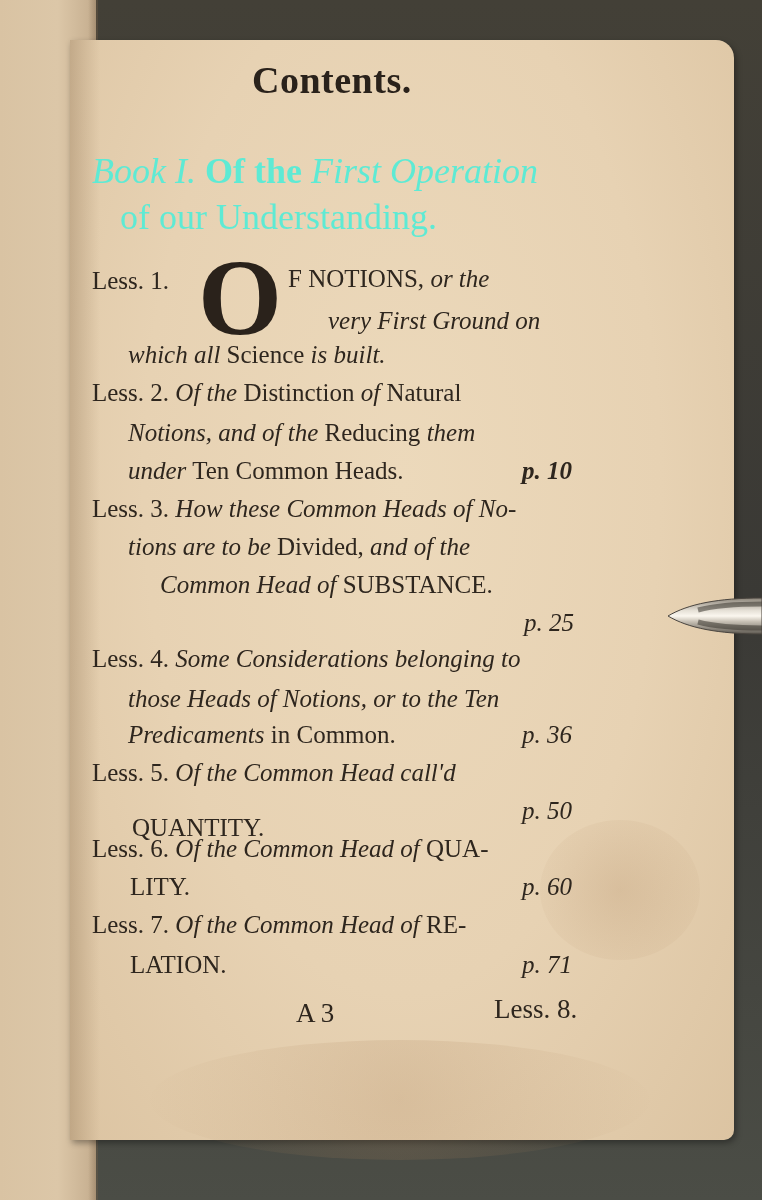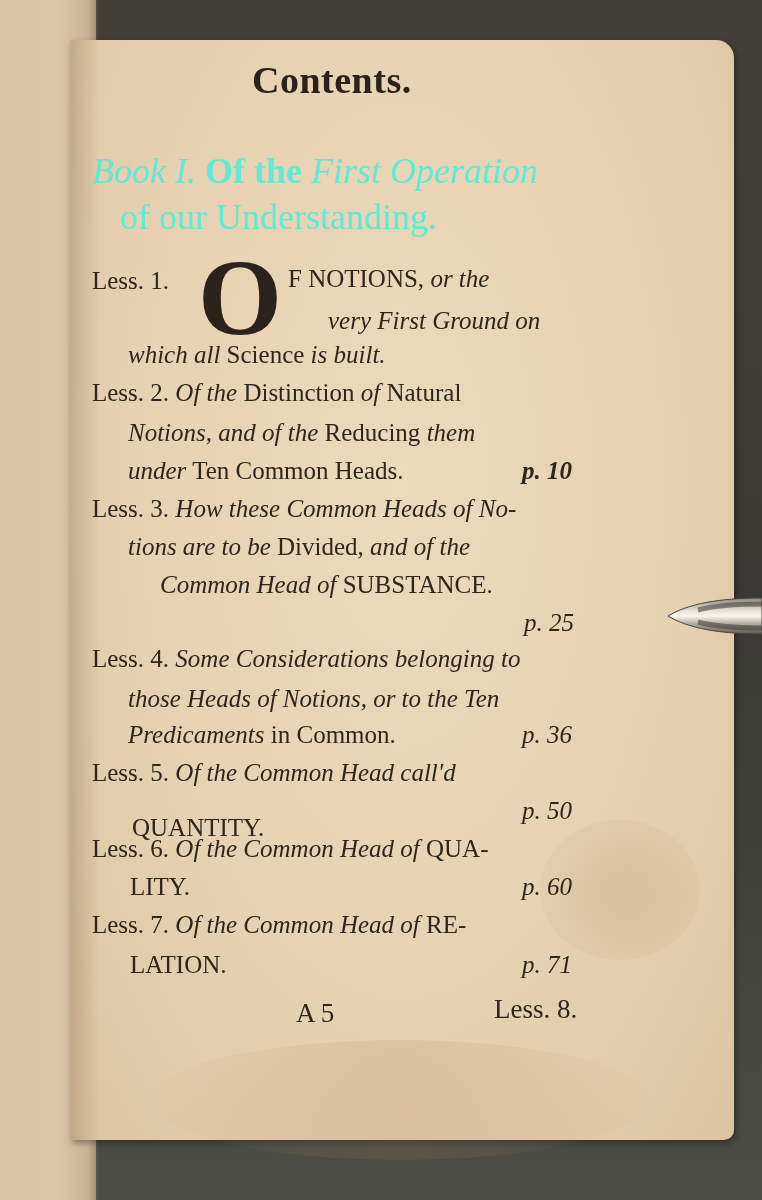--- a/index.html
+++ b/index.html
@@ -170,21 +170,21 @@
 </div>
 <div class="line" style="left:130px; top:874px;">LITY.</div>
 <div class="line it" style="left:522px; top:874px;">p. 60</div>
 
 <div class="line" style="left:92px; top:912px;">
   <span>Less. 7.</span>&nbsp;<span class="it">Of the Common Head of</span><span> RE-</span>
 </div>
 <div class="line" style="left:130px; top:952px;">LATION.</div>
 <div class="line it" style="left:522px; top:952px;">p. 71</div>
 
-<div class="page-num" style="left:296px; top:998px;">A 5</div>
+<div class="page-num" style="left:296px; top:998px;">A 3</div>
 <div class="page-num" style="left:494px; top:994px;">Less. 8.</div>
 
 <svg class="pointer" viewBox="0 0 94 44">
   <defs>
     <linearGradient id="metal" x1="0" y1="0" x2="0" y2="1">
       <stop offset="0" stop-color="#8c857a"></stop>
       <stop offset="0.35" stop-color="#e6e1d7"></stop>
       <stop offset="0.5" stop-color="#fbf7ef"></stop>
       <stop offset="0.65" stop-color="#c9c2b6"></stop>
       <stop offset="1" stop-color="#5f5a52"></stop>

